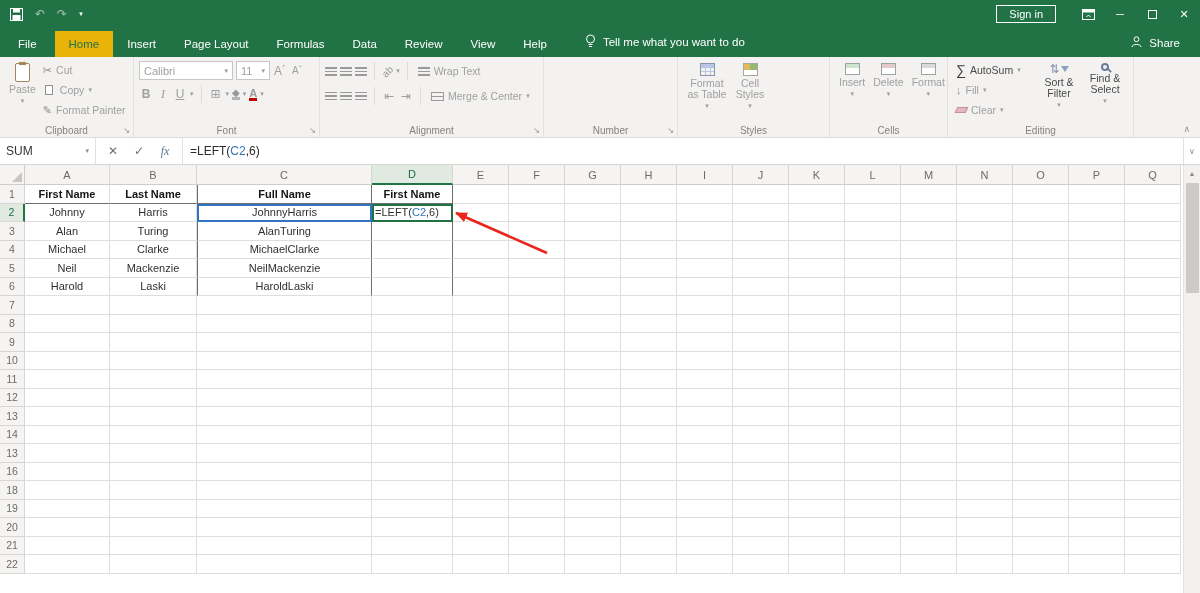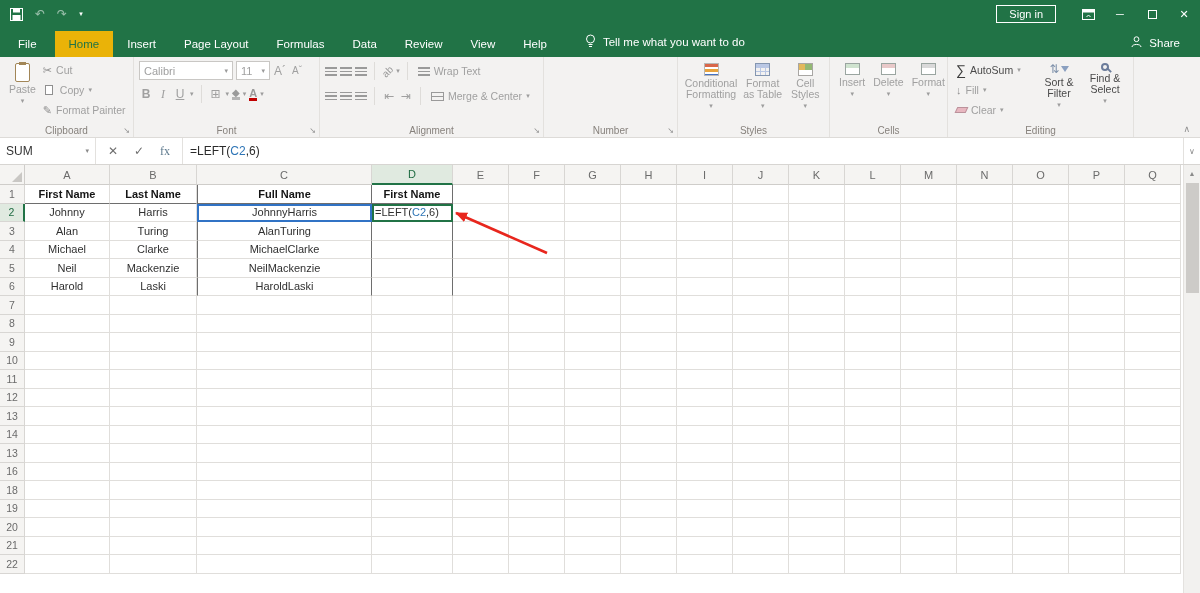--- a/index.html
+++ b/index.html
@@ -80,21 +80,21 @@
   .i-find::after { content:''; position:absolute; width:6px; height:2px; background:#6b7c9a; transform:rotate(45deg); right:-5px; bottom:-2px; }
   .collapse-chev { position:absolute; right:10px; bottom:3px; font-size:9px; color:#8f8f8f; }
   .dk { color:#4a4a4a; }
 
   
   .fbar { height:27px; background:#fff; border-bottom:1px solid #d7d5d2; display:flex; align-items:stretch; }
   .namebox { width:96px; display:flex; align-items:center; padding:0 6px; font-size:12px; color:#333; border-right:1px solid #e3e1de; }
   .namebox .arrow { margin-left:auto; font-size:7px; color:#8a8a8a; }
   .fbtns { display:flex; align-items:center; border-right:1px solid #e3e1de; padding:0 4px; }
   .fbtn { width:26px; text-align:center; font-size:12px; color:#6e6e6e; }
-  .fbtn.fx { font-family:"Liberation Serif",serif; color:#5e7a8e; }
+  .fbtn.fx { font-style:italic; font-family:"Liberation Serif",serif; color:#5e7a8e; }
   .ftextarea { flex:1; display:flex; align-items:center; padding-left:7px; font-size:12px; color:#2b2b2b; }
   .fb-exp { width:17px; display:flex; align-items:center; justify-content:center; font-size:8px; color:#8a8a8a; border-left:1px solid #e3e1de; }
   .fref { color:#2e75b6; }
 
   
   .gridwrap { position:absolute; top:165px; left:0; right:17px; bottom:0; background:#fff; overflow:hidden; }
   .colhdr { display:flex; height:20px; }
   .corner { width:25px; background:#f5f4f2; border-right:1px solid #cfcdca; border-bottom:1px solid #cfcdca; position:relative; flex-shrink:0; }
   .corner-tri { position:absolute; right:2px; bottom:2px; width:0; height:0; border-left:10px solid transparent; border-bottom:10px solid #c9c7c4; }
   .colh { height:20px; display:flex; align-items:center; justify-content:center; font-size:11px; color:#6b6b6b;
@@ -281,25 +281,20 @@
     <span class="launcher">↘</span>
   </div>
 
   <div class="rgroup" style="width:134px">
     <span class="rg-label">Number</span>
     <span class="launcher">↘</span>
   </div>
 
   <div class="rgroup" style="width:152px">
     <div class="rg-content">
-      <div class="bigbtn" style="width:56px">
-        <span class="i-cf"></span>
-        <span class="blabel">Conditional Formatting</span>
-        <span class="caret">▾</span>
-      </div>
       <div class="bigbtn" style="width:48px">
         <span class="i-ftable"></span>
         <span class="blabel">Format as Table</span>
         <span class="caret">▾</span>
       </div>
       <div class="bigbtn" style="width:38px">
         <span class="i-cstyles"></span>
         <span class="blabel">Cell Styles</span>
         <span class="caret">▾</span>
       </div>

